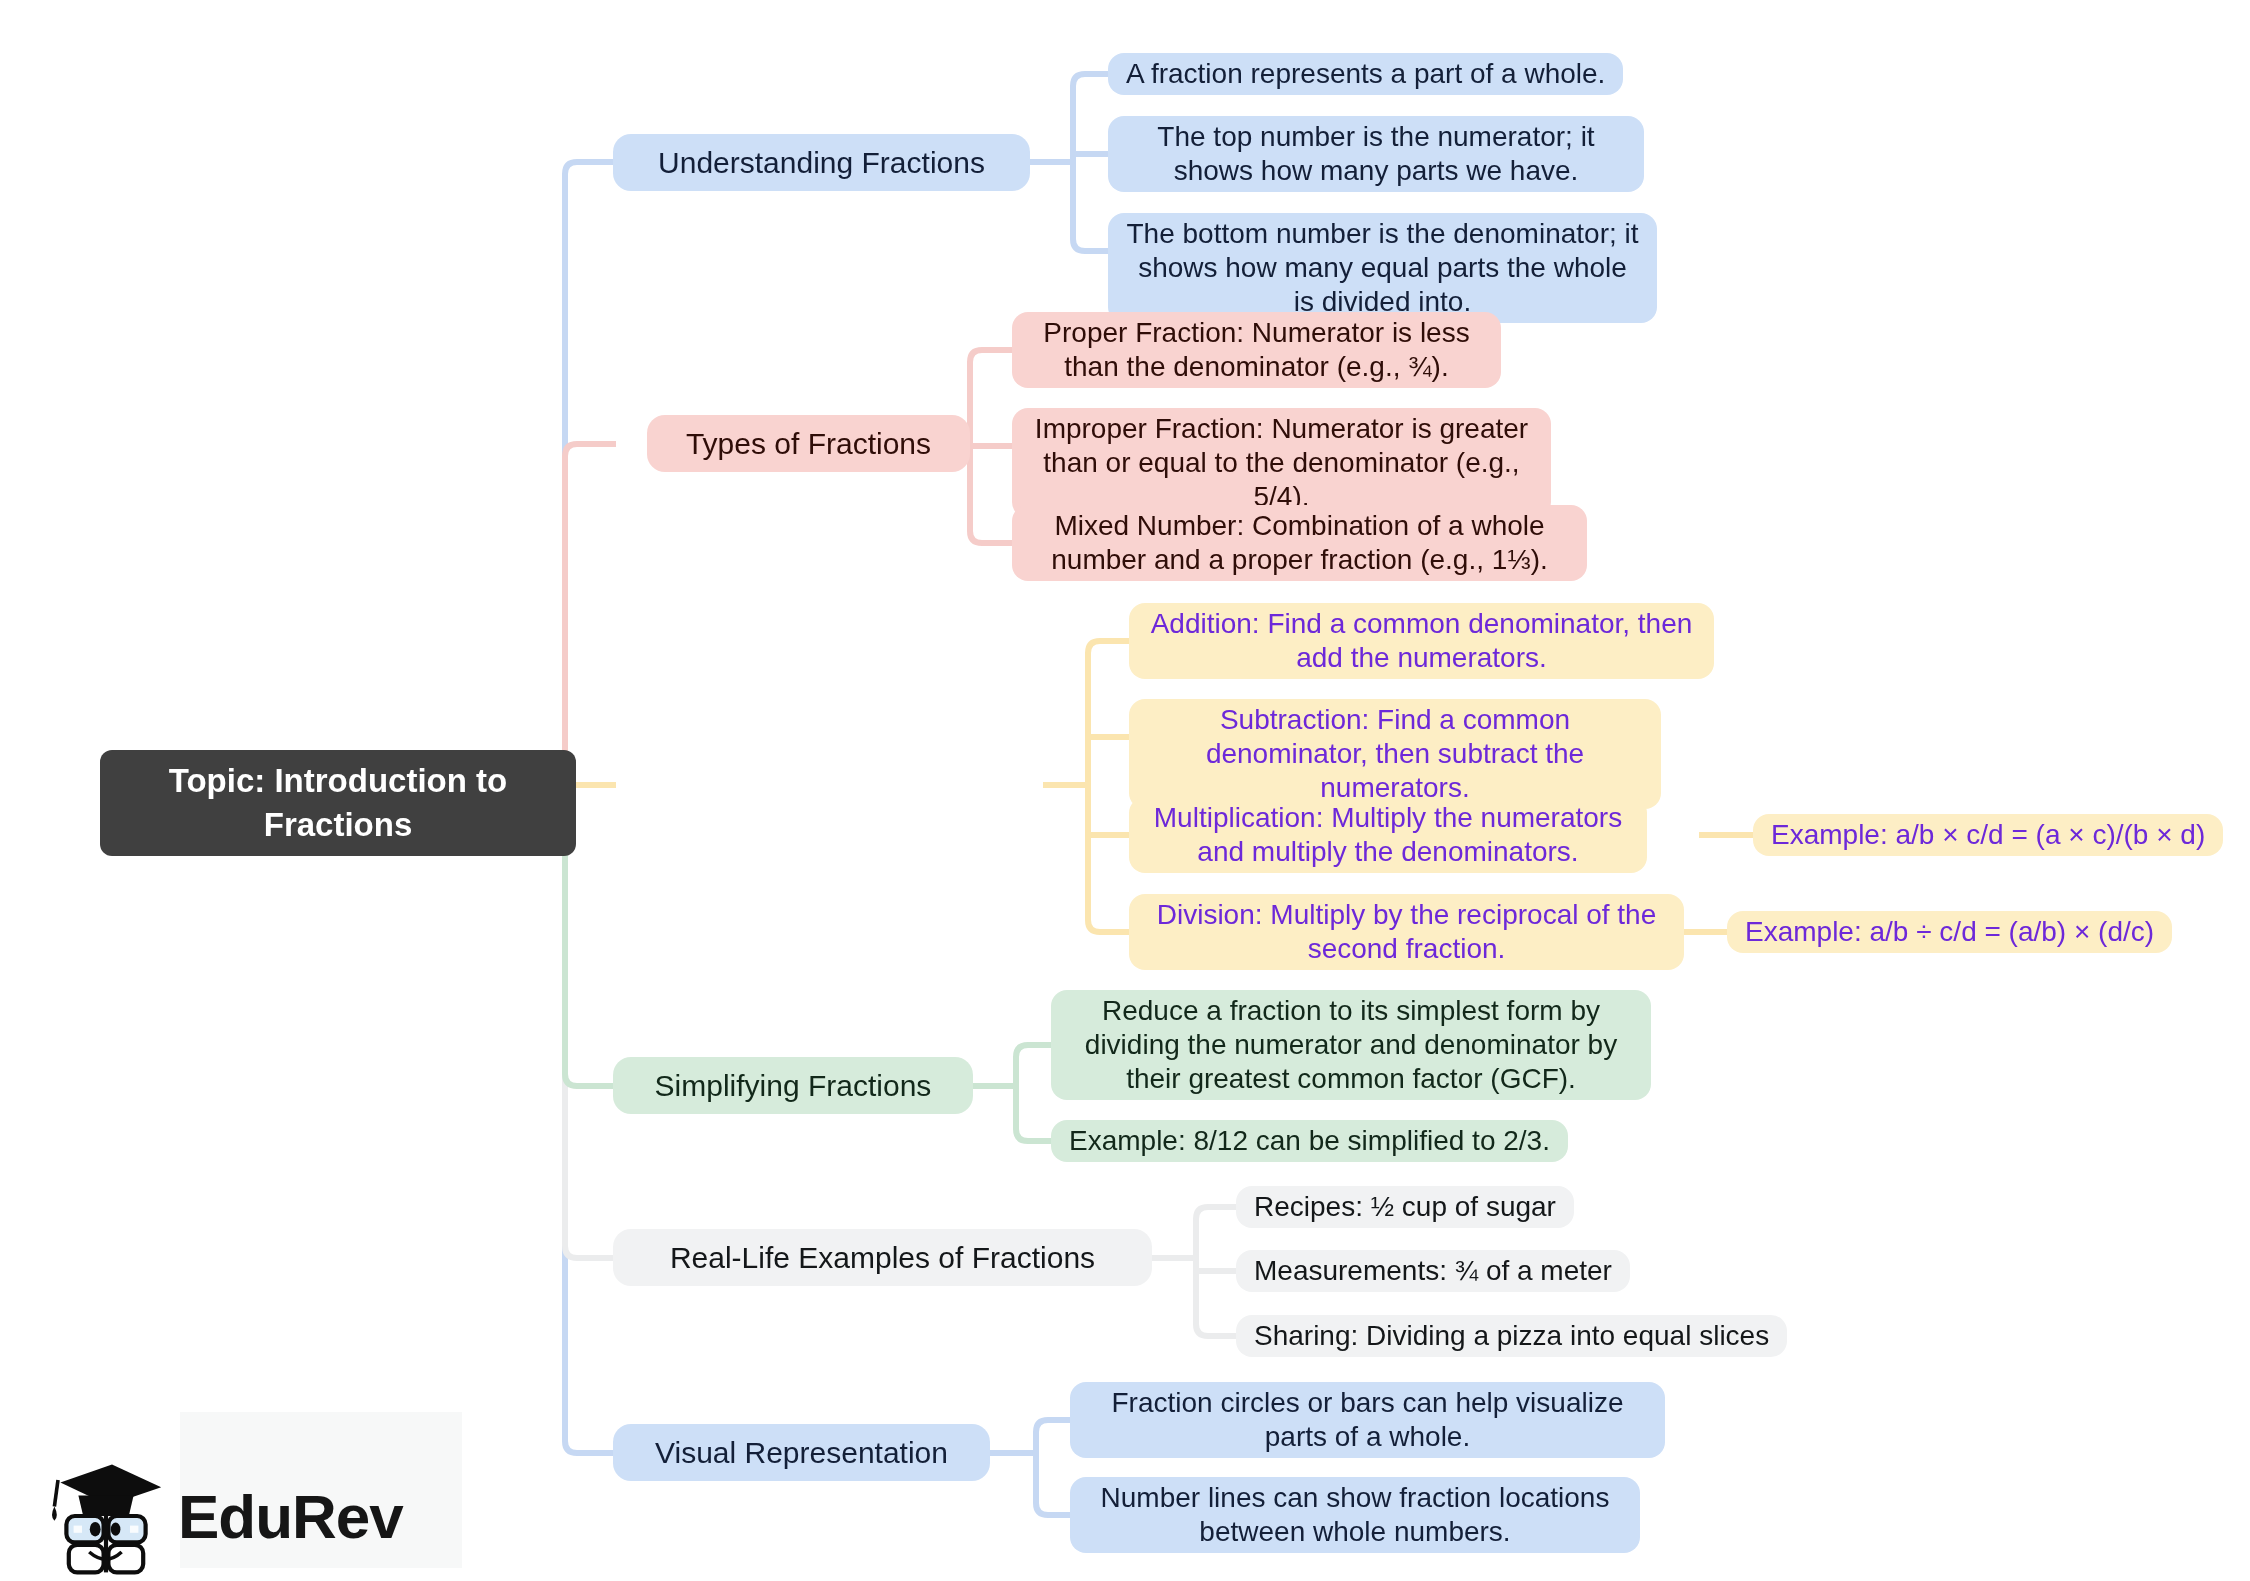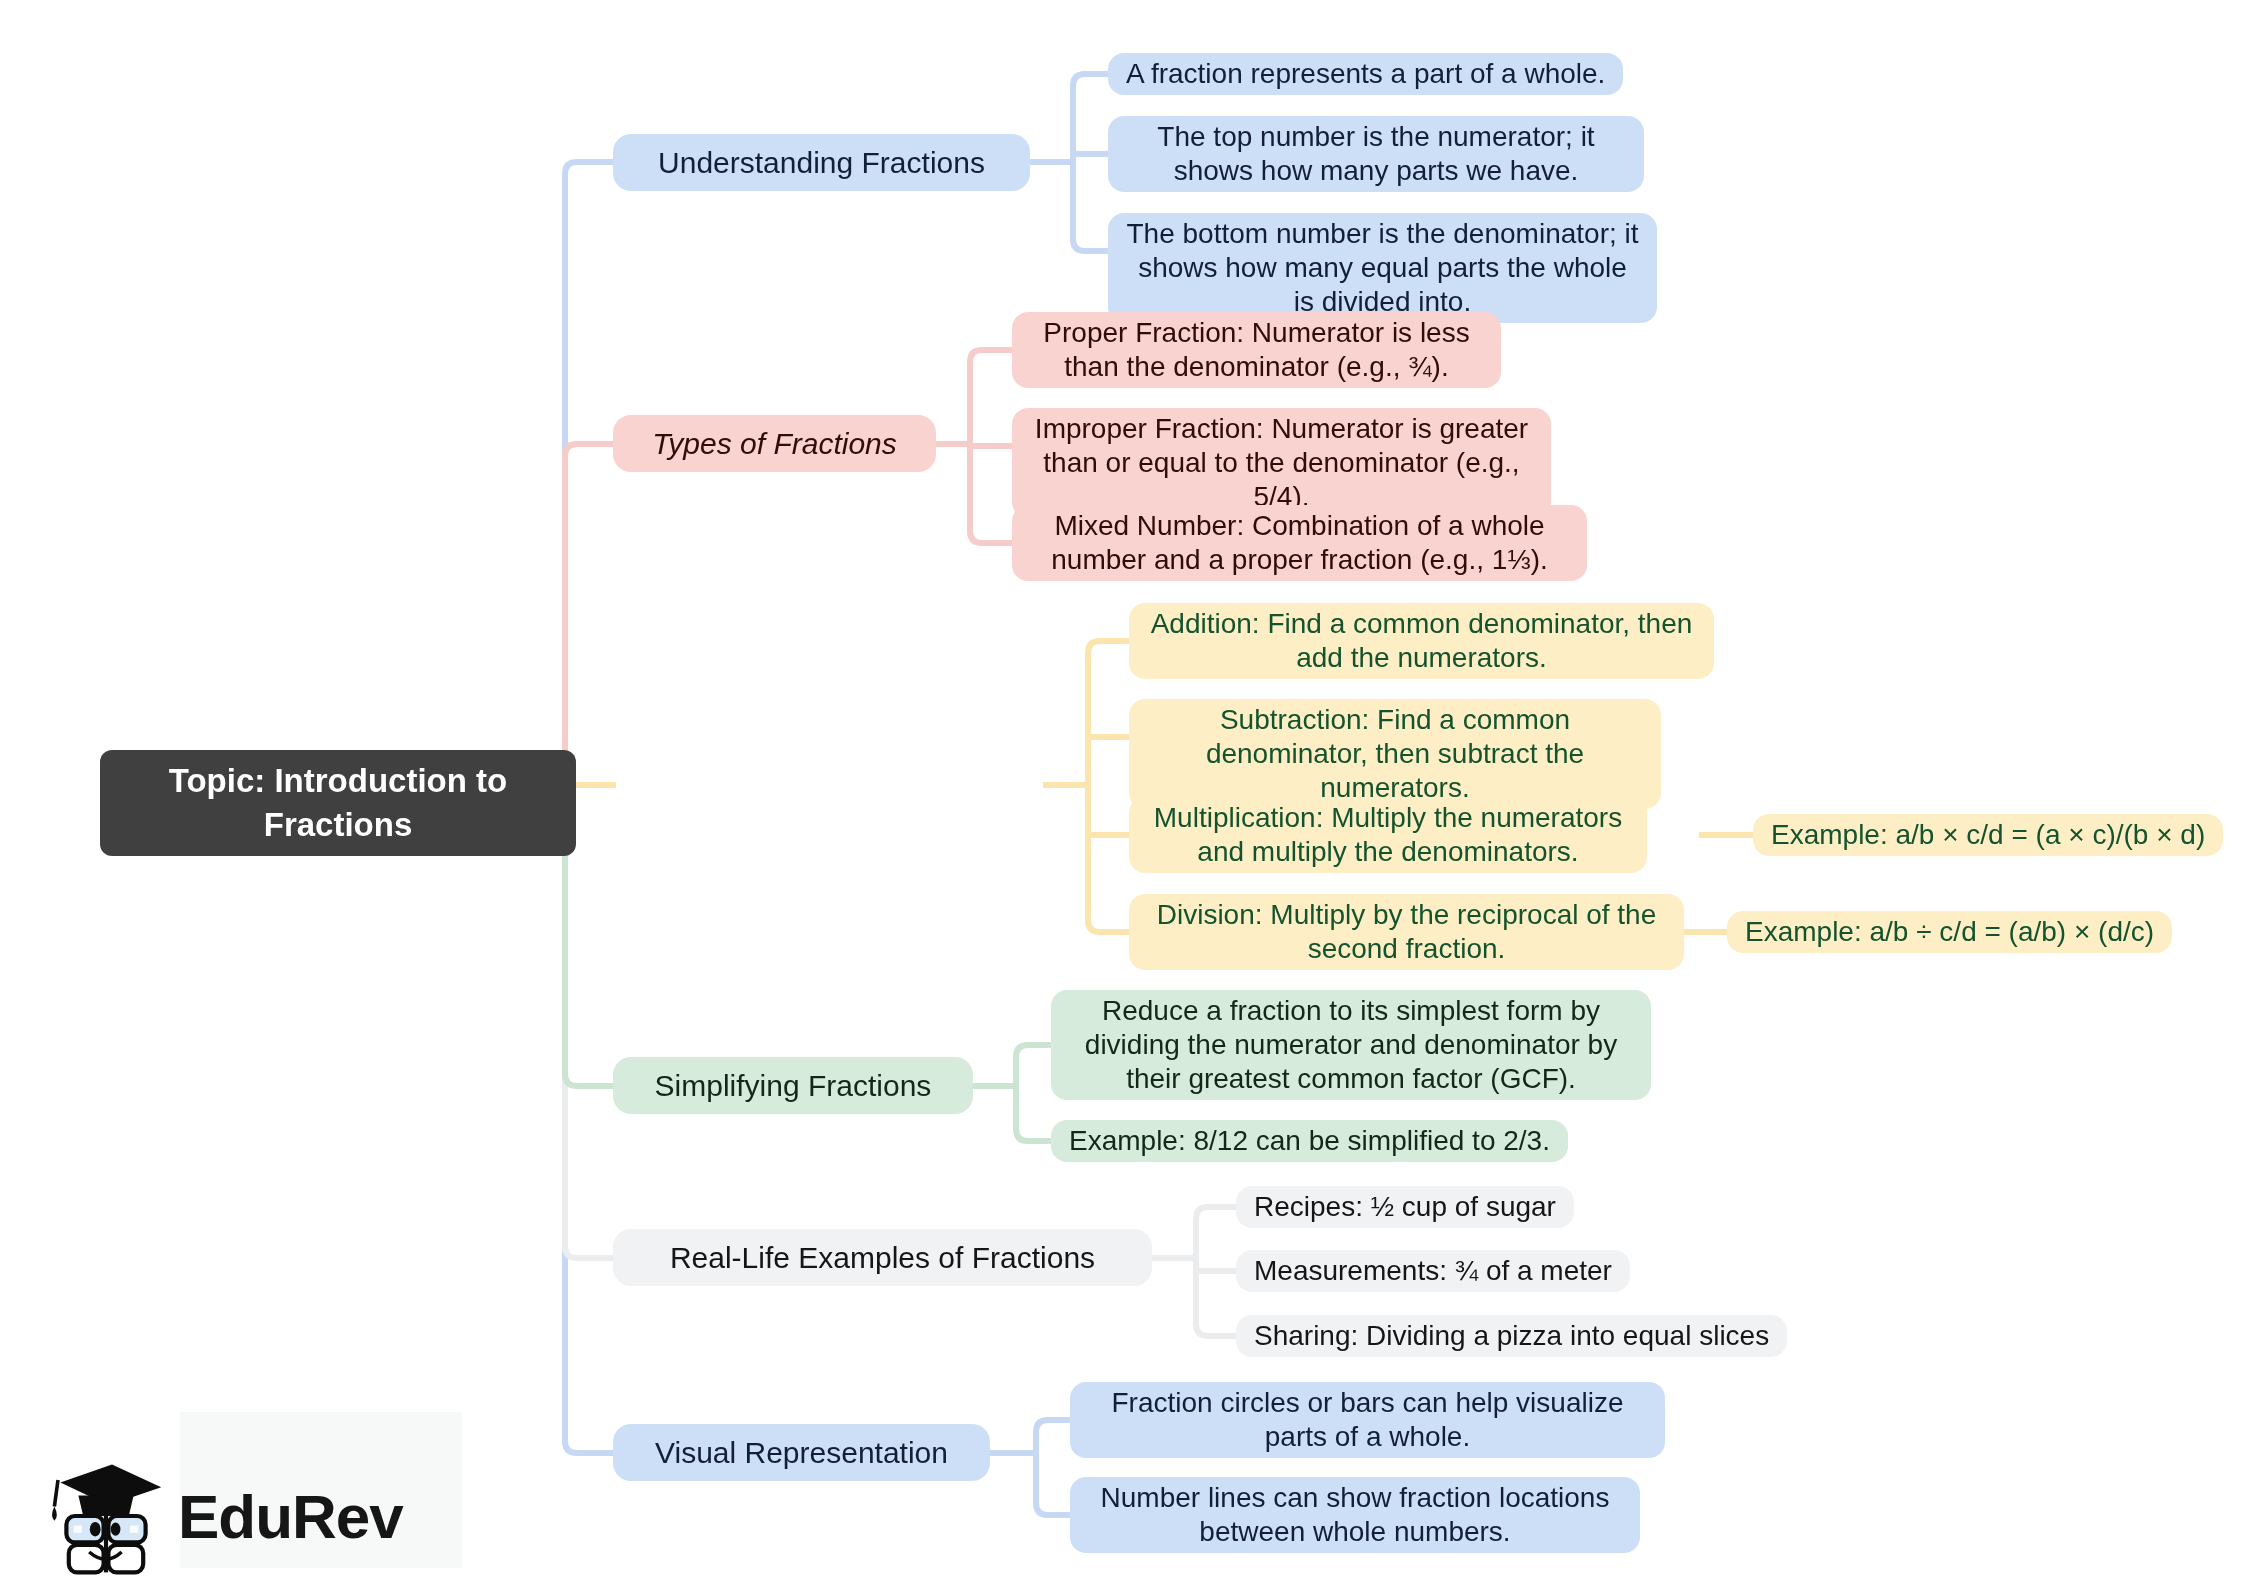--- a/index.html
+++ b/index.html
@@ -19,26 +19,26 @@
     height:57px;border-radius:18px;font-size:30px;display:flex;align-items:center;
     justify-content:center;white-space:nowrap;
   }
   .child{
     border-radius:16px;font-size:28px;line-height:34px;padding:4px 18px;
     text-align:center;
   }
   .oneline{white-space:nowrap;width:auto !important;}
   .t-blue  {background:#cddff7;color:#131f38;}
   .t-pink  {background:#f9d3d0;color:#2f0d08;}
-  .t-yellow{background:#fdeec5;color:#14532d;}
+  .t-yellow{background:#fdeec5;color:#6d28d9;}
   .t-green {background:#d6ebdb;color:#12281a;}
   .t-gray  {background:#f1f2f3;color:#141719;}
   
   .tp1{left:613px;top:134px;width:417px;}
-  .tp2{left:613px;top:415px;width:323px;font-style:italic;}
+  .tp2{left:647px;top:415px;width:323px;}
   .tp3{left:613px;top:757px;width:430px;}
   .tp4{left:613px;top:1057px;width:360px;}
   .tp5{left:613px;top:1229px;width:539px;}
   .tp6{left:613px;top:1424px;width:377px;}
   
   .b1c1{left:1108px;top:53px;}
   .b1c2{left:1108px;top:116px;width:536px;}
   .b1c3{left:1108px;top:213px;width:549px;}
   .b2c1{left:1012px;top:312px;width:489px;}
   .b2c2{left:1012px;top:408px;width:539px;}

